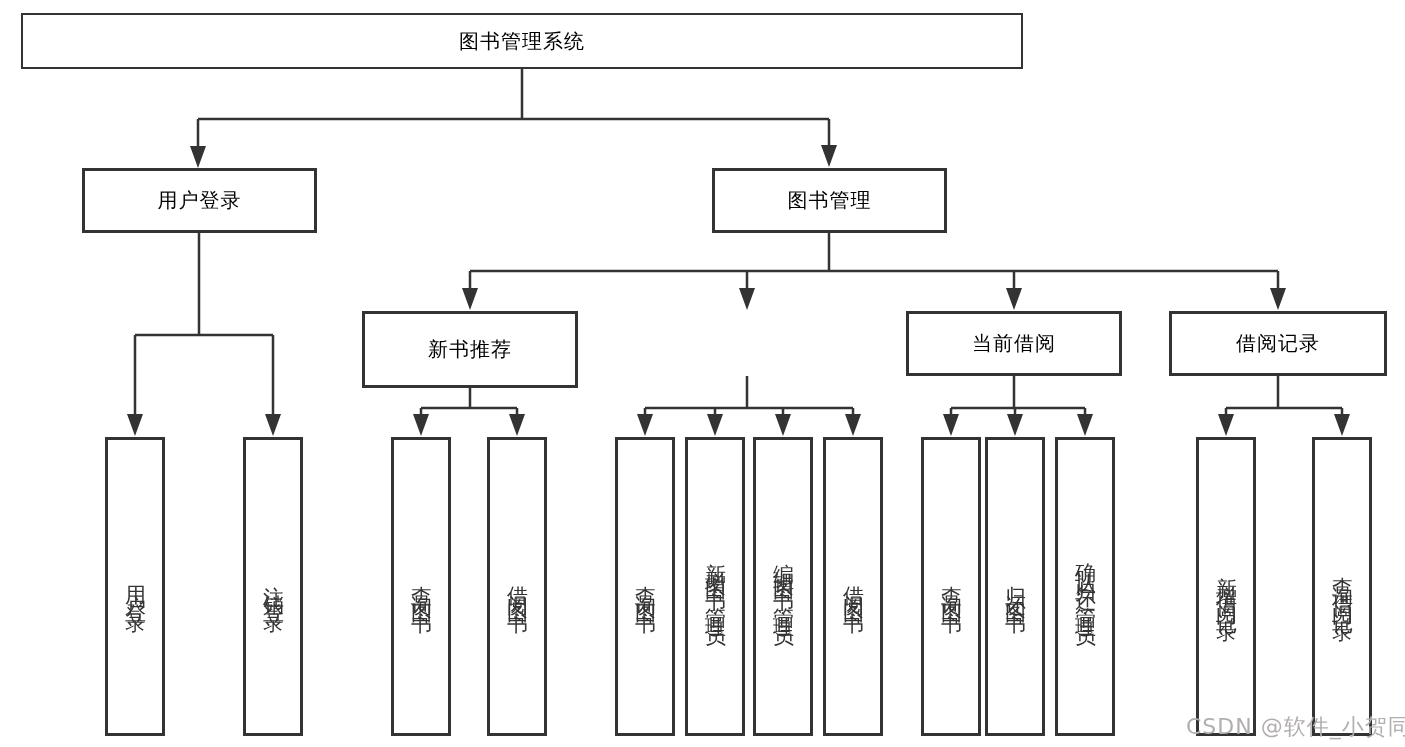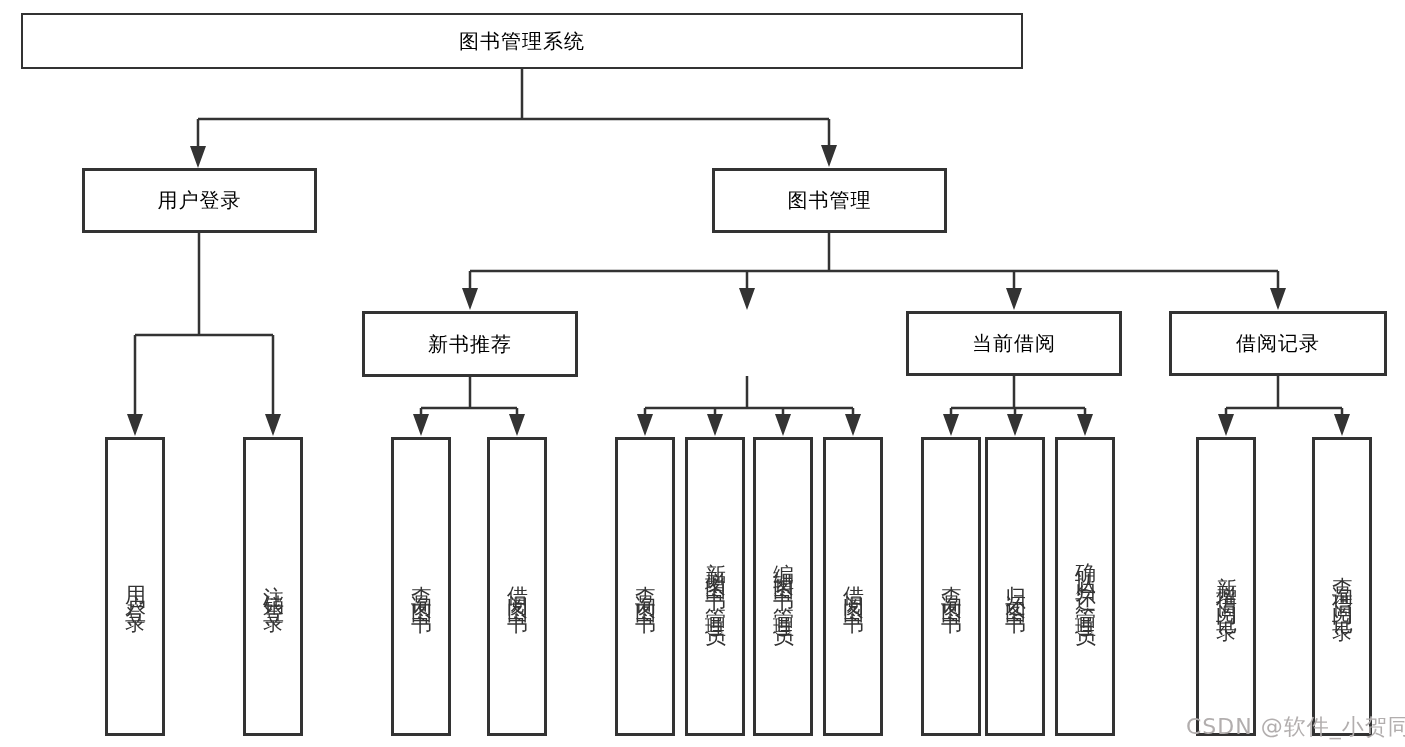--- a/index.html
+++ b/index.html
@@ -98,21 +98,21 @@
     <span class="h-label">图书管理系统</span>
   </div>
 
   <div class="node" style="left:82px; top:168px; width:235px; height:65px;">
     <span class="h-label">用户登录</span>
   </div>
   <div class="node" style="left:712px; top:168px; width:235px; height:65px;">
     <span class="h-label">图书管理</span>
   </div>
 
-  <div class="node" style="left:362px; top:311px; width:216px; height:66px;">
+  <div class="node" style="left:362px; top:311px; width:216px; height:77px;">
     <span class="h-label">新书推荐</span>
   </div>
   <div class="node" style="left:906px; top:311px; width:216px; height:65px;">
     <span class="h-label">当前借阅</span>
   </div>
   <div class="node" style="left:1169px; top:311px; width:218px; height:65px;">
     <span class="h-label">借阅记录</span>
   </div>
 
   <div class="node leaf" style="left:105px; top:437px; width:60px; height:299px;">

